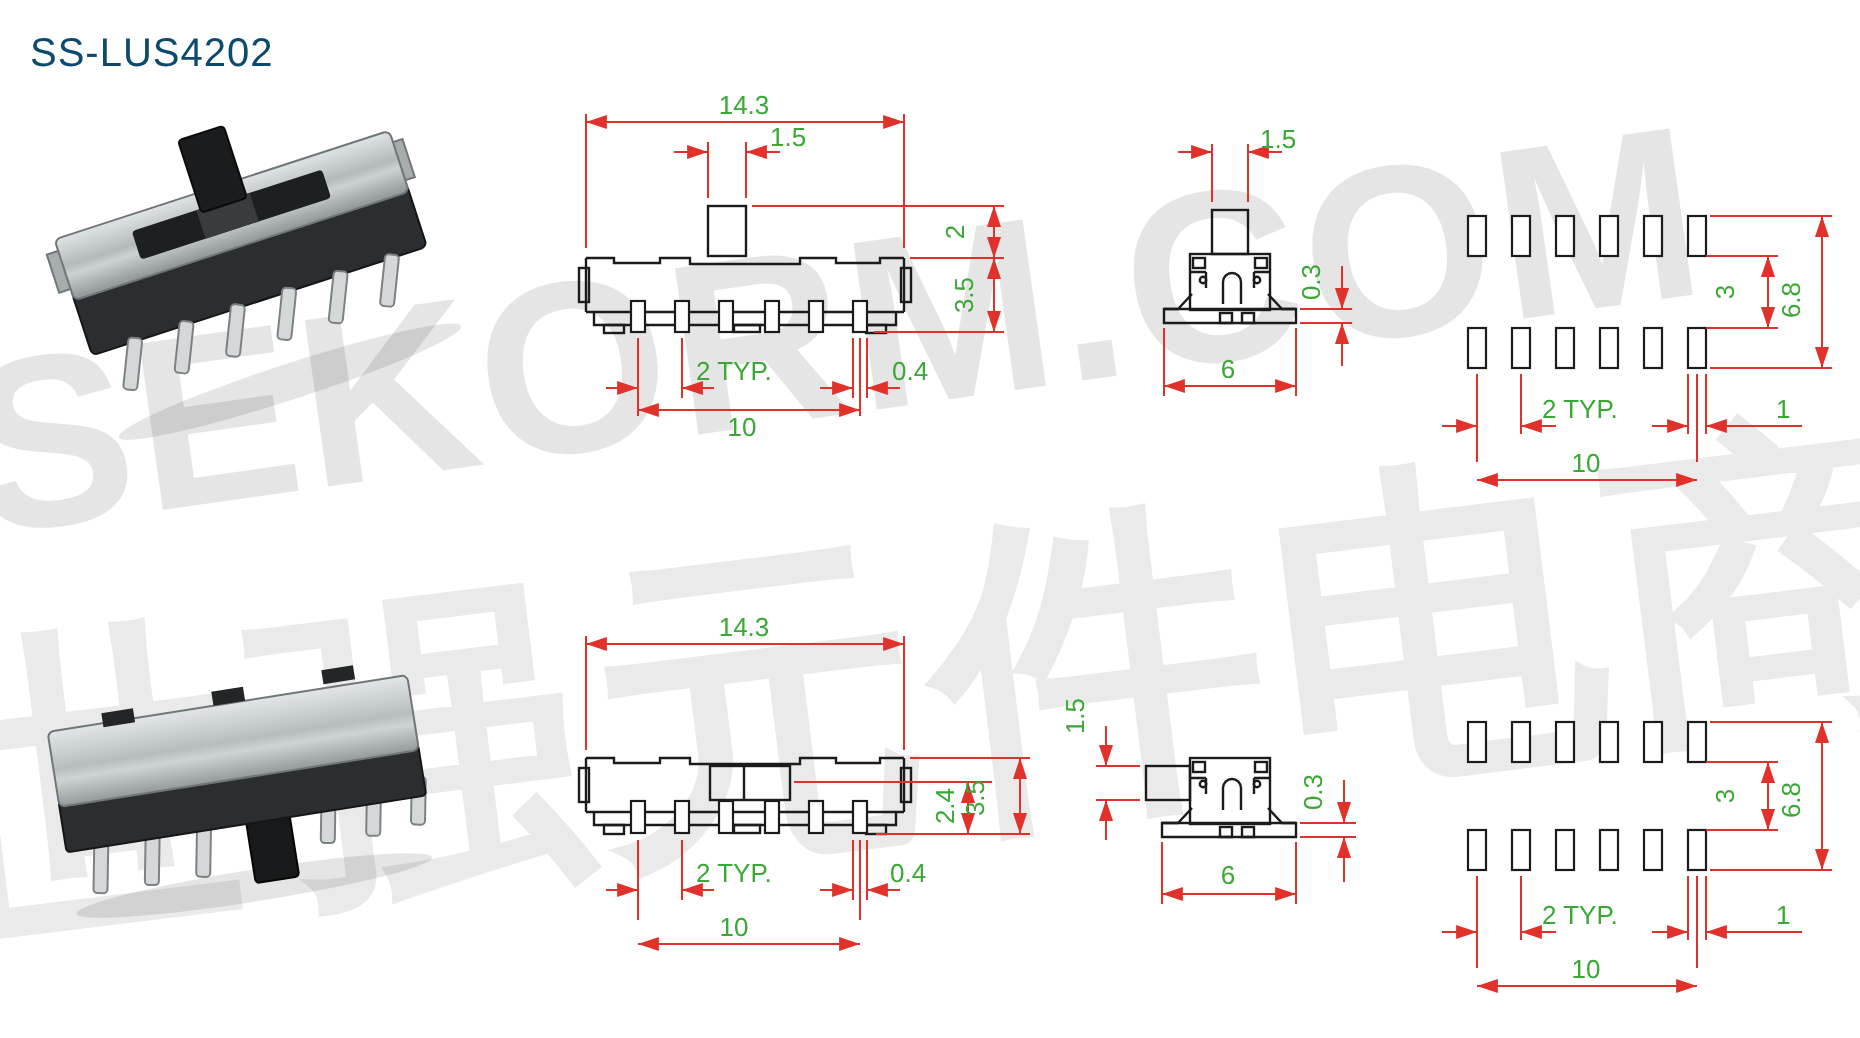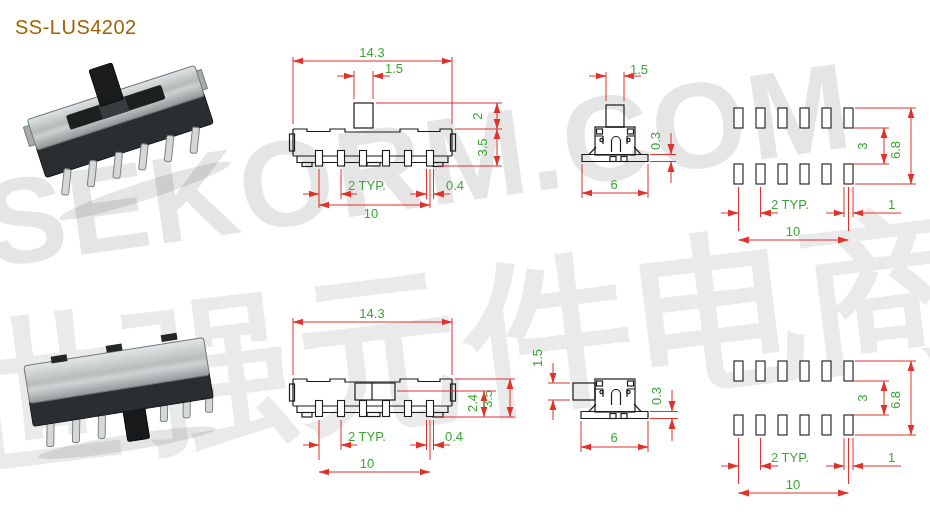--- a/index.html
+++ b/index.html
@@ -3,21 +3,21 @@
 <meta charset="utf-8">
 <title>Slide Switch Drawing</title>
 <style>
   html,body{margin:0;padding:0;background:#fff;}
   #stage{position:relative;width:930px;height:519px;background:#ffffff;overflow:hidden;
          font-family:"Liberation Sans",sans-serif;}
   .wm{position:absolute;font-family:"Liberation Sans","DejaVu Sans",sans-serif;font-weight:bold;
       white-space:nowrap;z-index:0;transform-origin:0 50%;pointer-events:none;}
   #wm-latin{left:-15px;top:156px;font-size:122px;letter-spacing:2px;color:#e5e5e5;transform:rotate(-8deg);}
   #wm-cjk{left:-42px;top:296px;font-size:165px;letter-spacing:6px;color:#eaeaea;transform:rotate(-7deg);}
-  .model-label{position:absolute;z-index:2;font-size:20px;color:#a16207;letter-spacing:.5px;}
+  .model-label{position:absolute;z-index:2;font-size:20px;color:#0c4a6e;letter-spacing:.5px;}
   #label-lus{left:15px;top:16px;}
   #label-lrs{left:16px;top:268px;}
   .abs{position:absolute;z-index:1;}
   svg{display:block;overflow:visible;}
   .bk{stroke:#1b1b1b;stroke-width:1.2;fill:none;}
   .bkf{stroke:#1b1b1b;stroke-width:1.1;fill:#ffffff;}
   .rd{stroke:#e0312a;stroke-width:1;fill:none;}
   .dim{font-family:"Liberation Sans",sans-serif;font-size:13px;fill:#3aa835;stroke:none;}
 </style>
 </head>

